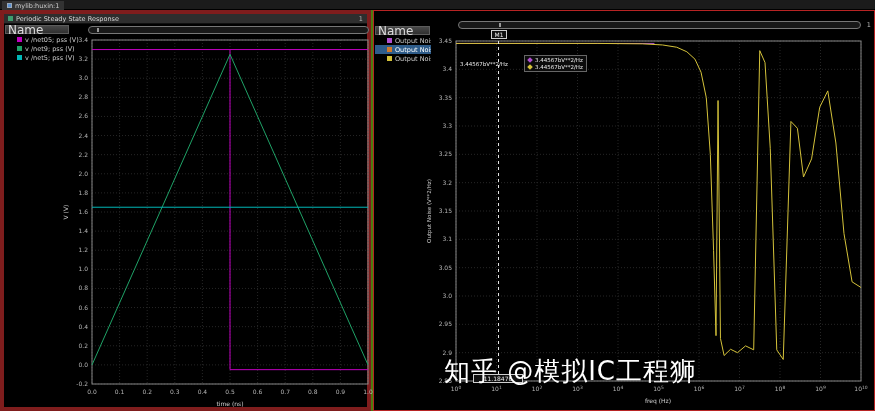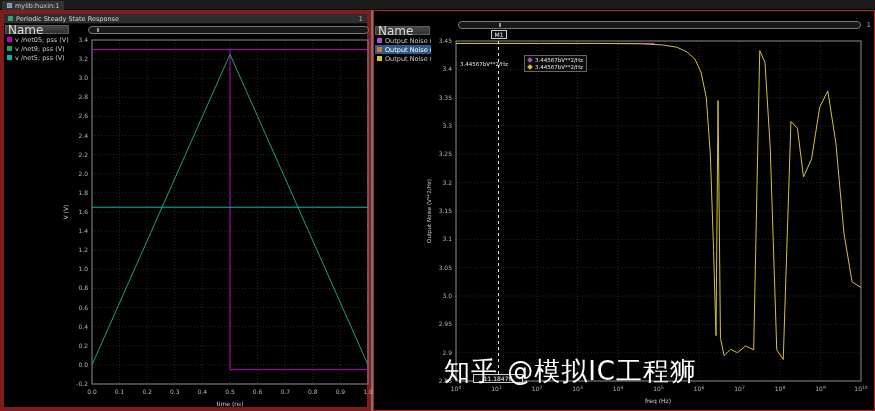--- a/index.html
+++ b/index.html
@@ -1,35 +1,35 @@
 <!DOCTYPE html>
 <html><head>
 <meta charset="utf-8">
 <style>
   *{margin:0;padding:0;box-sizing:border-box}
   html,body{background:#000;width:875px;height:411px;overflow:hidden}
-  .screen{position:relative;width:697px;height:411px;background:#737373;
+  .screen{position:relative;width:697px;height:411px;background:#4d7c0f;
           font-family:"DejaVu Sans",sans-serif;color:#ccc}
   .topbar{position:absolute;left:0;top:0;width:875px;height:10px;background:#1b1b1b;border-bottom:1px solid #000}
   .tab{position:absolute;left:2px;top:1px;height:9px;display:flex;align-items:center;gap:3px;
        background:#333;padding:0 5px;font-size:6.5px;color:#ccc;cursor:pointer}
   .tab-icon{width:5px;height:5px;background:#5a8fd0;border:1px solid #9ab;display:inline-block}
   .panel{position:absolute;top:10px;height:401px;background:#000}
   .panel-left{left:0;width:371px;border:4px solid #7f1d1d}
   .panel-right{left:373px;width:502px;border:1px solid #b82424}
   .titlebar{position:absolute;left:0;top:0;width:100%;height:10px;background:#2e2e2e;
             border-bottom:1px solid #101010;font-size:6.5px;color:#d8d8d8;
             display:flex;align-items:center;padding:0 4px;gap:3px}
   .tb-icon{width:5px;height:5px;background:#3f9c6e;display:inline-block}
   .idx{margin-left:auto;color:#bbb}
   .idx2{position:absolute;right:3px;top:10px;font-size:6.5px;color:#bbb}
   .name-hdr{position:absolute;font-size:12px;color:#ddd;background:linear-gradient(#484848,#303030);
             border:1px solid #5c5c5c;padding-left:2px;height:9px;line-height:8px;cursor:pointer}
   .legend{position:absolute}
-  .legend-row{display:flex;align-items:center;gap:3px;height:9px;padding-left:2px;
+  .legend-row{display:flex;align-items:center;gap:3px;height:9px;padding-left:12px;
               font-size:6.5px;white-space:nowrap;overflow:hidden;cursor:pointer}
   .legend-row.sel{background:#2e5c8a;color:#fff}
   .swatch{width:5px;height:5px;flex:0 0 auto}
   .legend-label{overflow:hidden;text-overflow:clip}
   .slider{position:absolute;height:8px;border:1px solid #777;border-radius:4px;background:#181818;cursor:pointer}
   .slider .notch{position:absolute;top:1px;width:2px;height:4px;background:#999}
   svg{position:absolute;left:0;top:0}
   .ax{fill:#cfcfcf;font-size:6px}
   .mbox{position:absolute;border:1px solid #cfcfcf;background:#101010;color:#eee;
         font-size:6px;line-height:8px;text-align:center}

